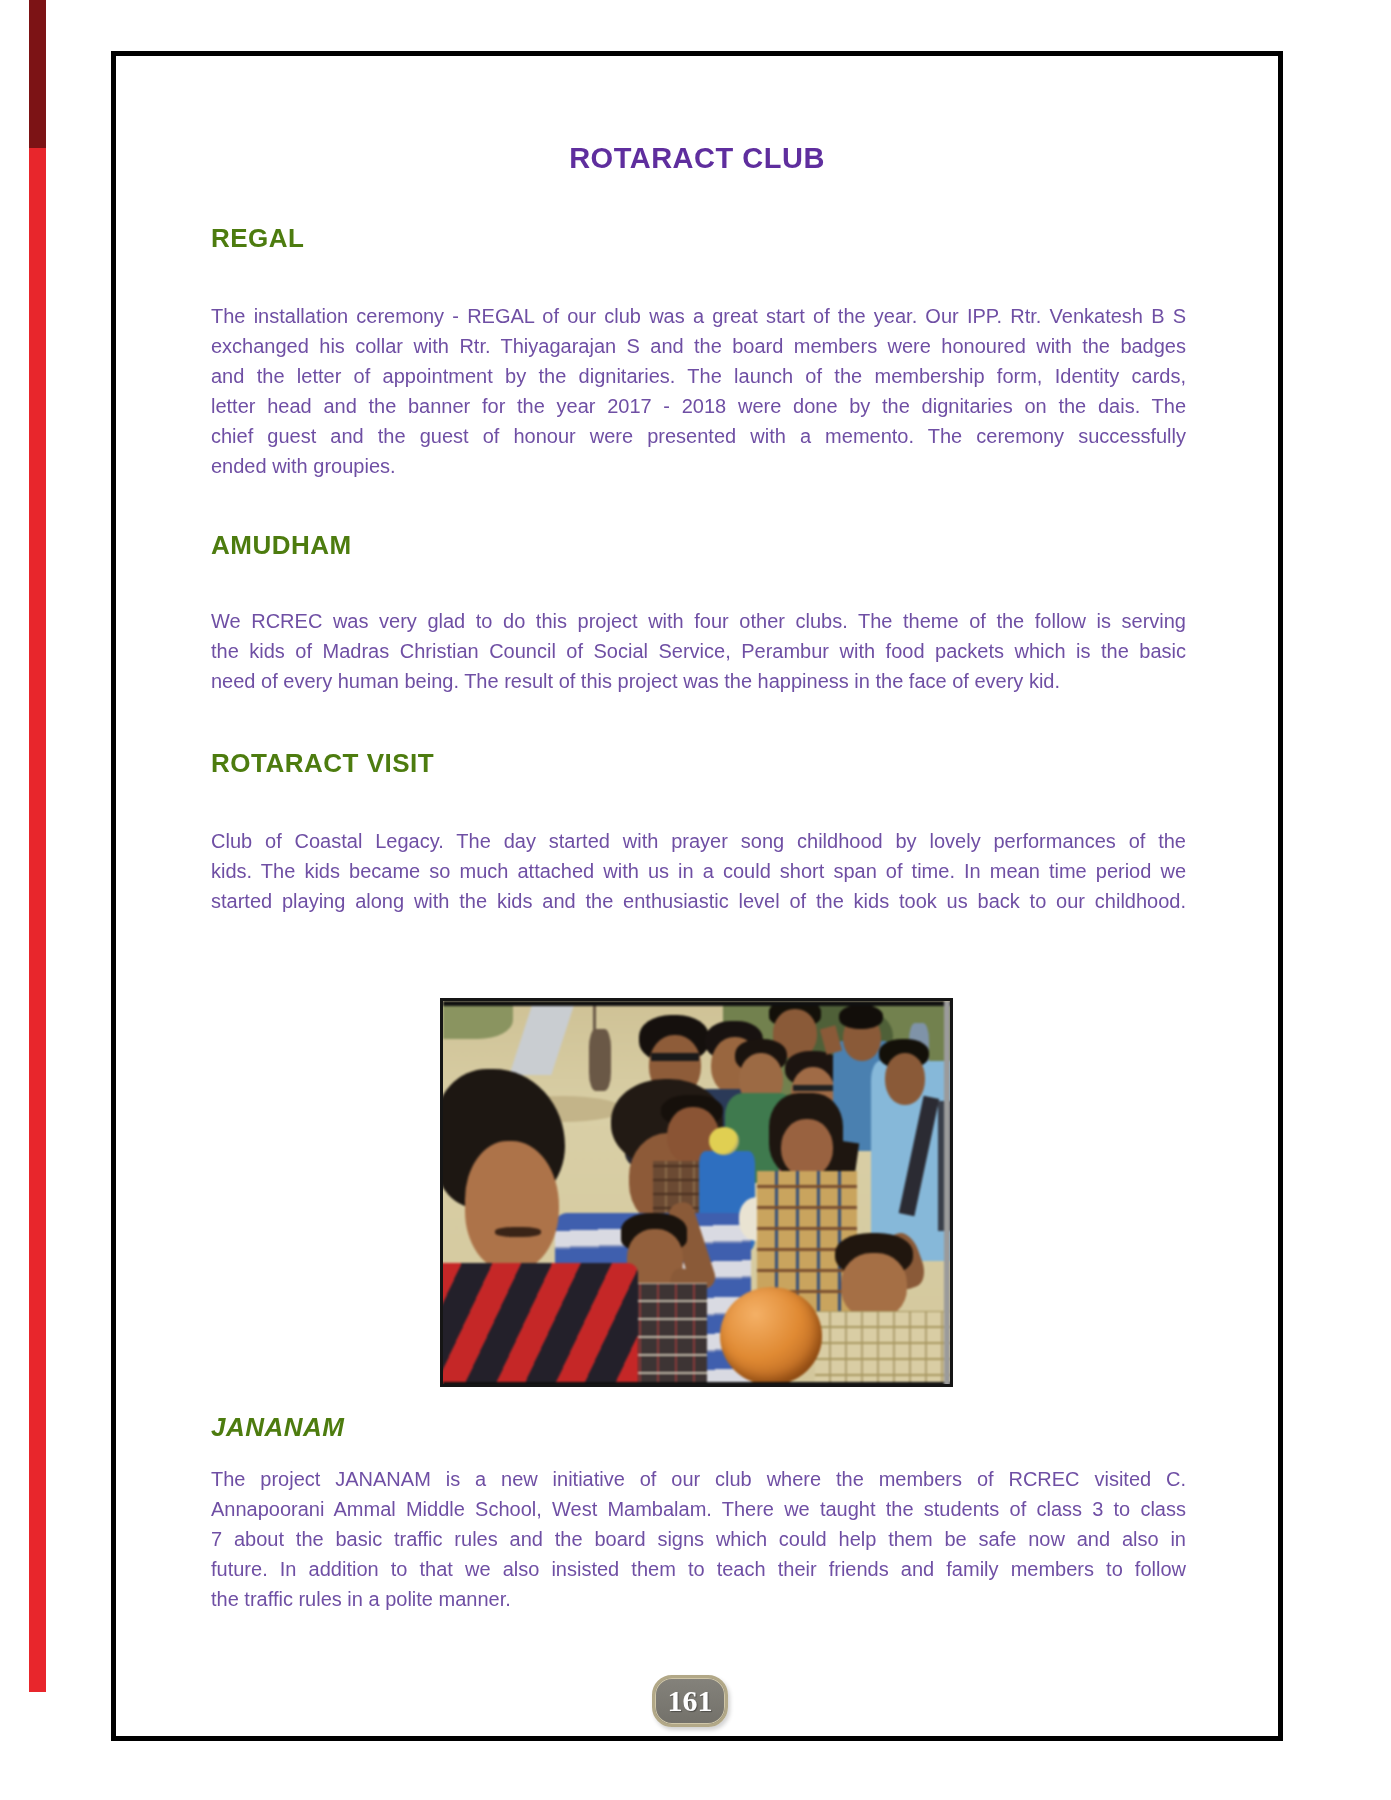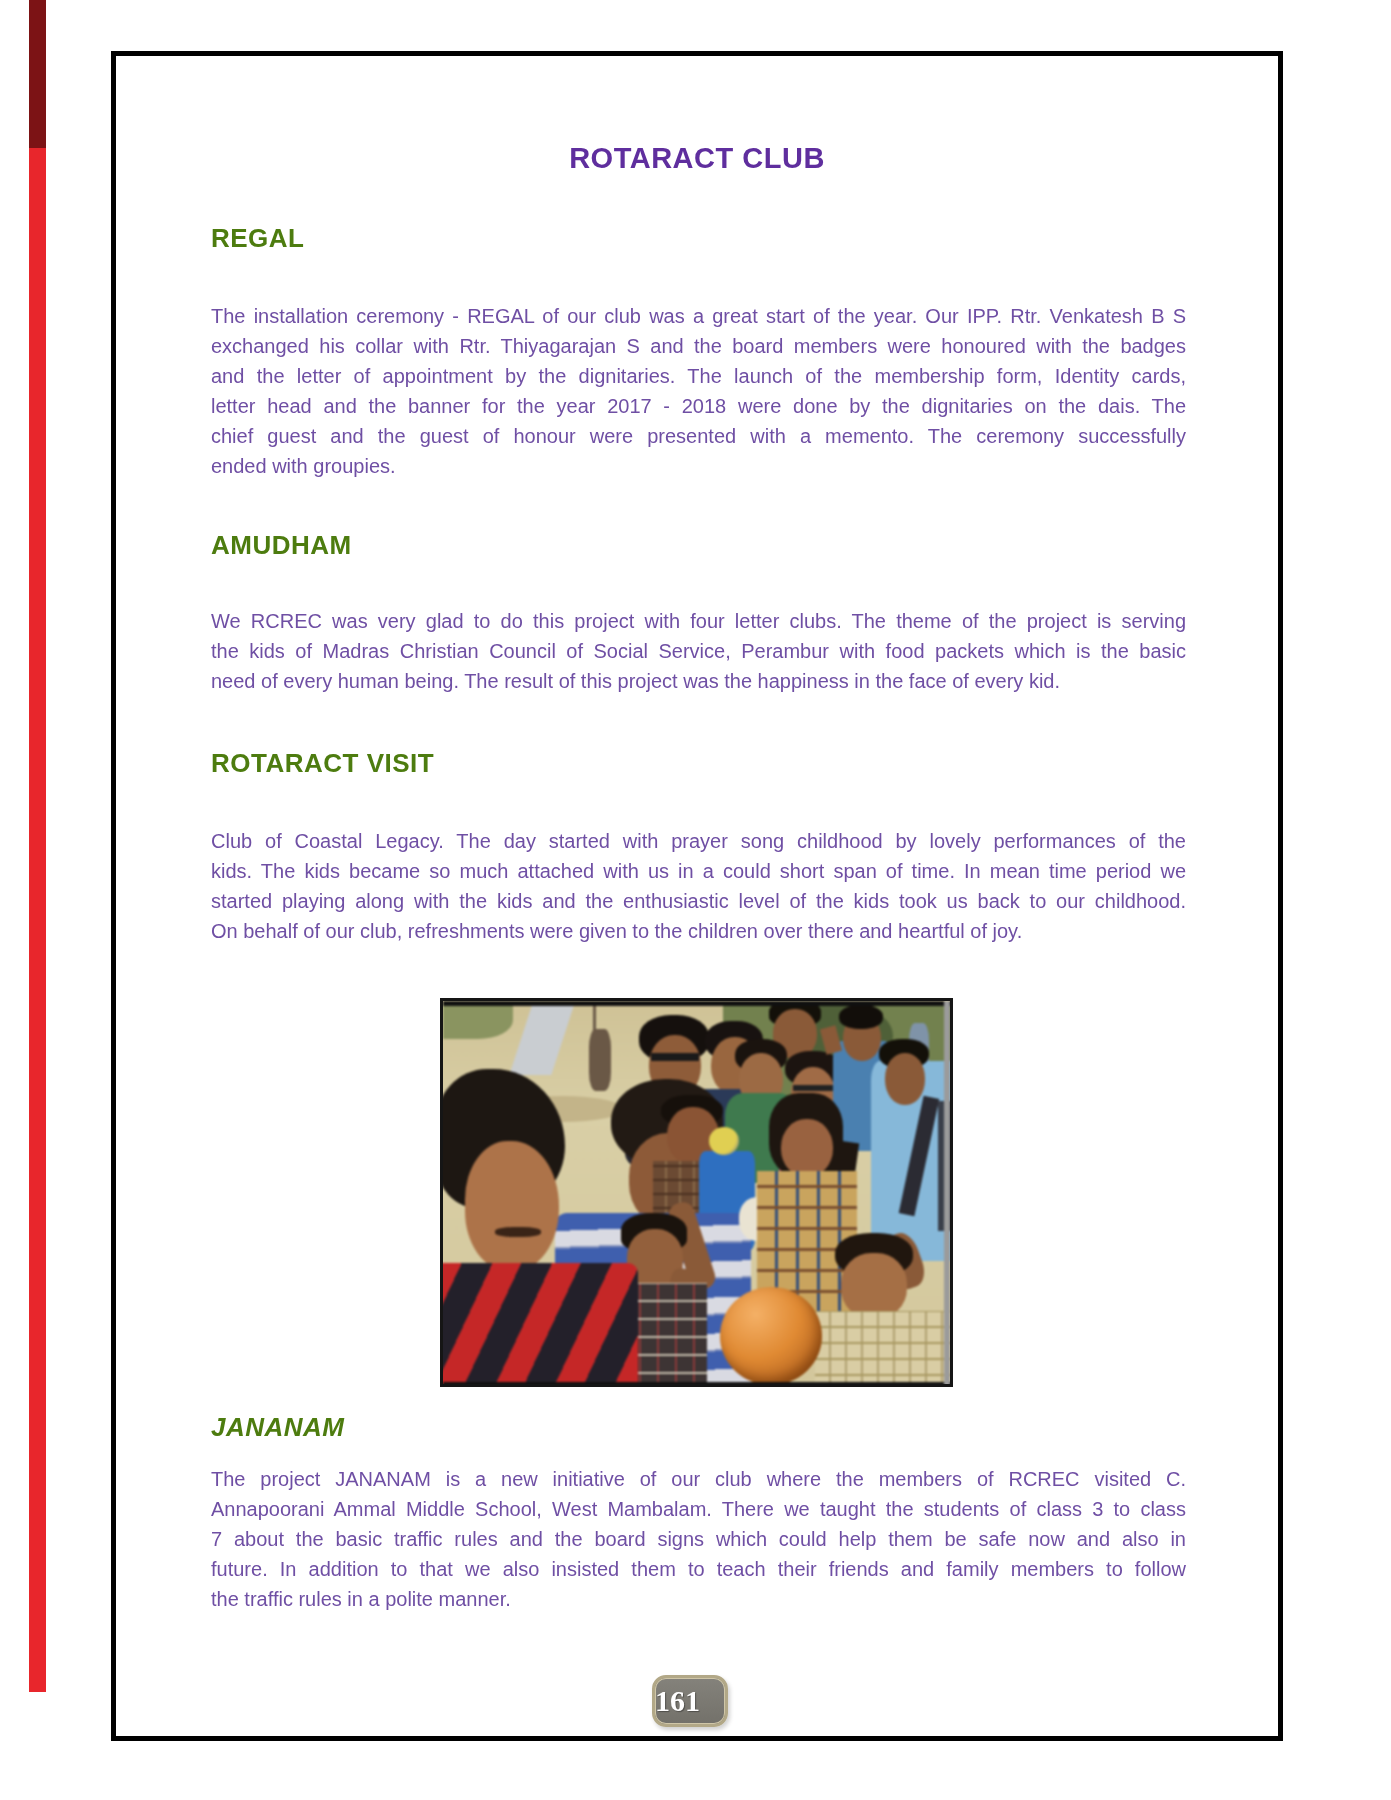--- a/index.html
+++ b/index.html
@@ -18,25 +18,25 @@
                letter-spacing:.5px;color:#4d7c0f;line-height:30px;}
   .para{position:absolute;left:211px;width:975px;color:#6f4fa4;font-size:20px;line-height:30px;}
   .body-line{height:30px;overflow:hidden;text-align:justify;text-align-last:justify;text-justify:inter-word;}
   .body-line.last{text-align-last:left;}
   #h0{top:223px;} #p0{top:301px;}
   #h1{top:530px;} #p1{top:606px;}
   #h2{top:748px;} #p2{top:826px;}
   #h3{top:1412px;font-style:italic;} #p3{top:1464px;}
   
   .page-badge{position:absolute;left:652px;top:1675px;width:76px;height:52px;box-sizing:border-box;
-              border:3px solid #b2a887;border-radius:14px;
+              border:3px solid #b2a887;border-radius:20px;
               background:linear-gradient(180deg,#84827b,#73716a);
               box-shadow:inset 0 0 0 1px #cfc6a8, 2px 3px 4px rgba(0,0,0,.18);
               color:#fff;font-family:"Liberation Serif",serif;font-weight:bold;font-size:30px;
-              line-height:46px;text-shadow:1px 1px 1px rgba(0,0,0,.35);}
+              text-align:center;line-height:46px;text-shadow:1px 1px 1px rgba(0,0,0,.35);}
   
   .photo{position:absolute;left:440px;top:998px;width:513px;height:389px;box-sizing:border-box;
          background:#d6cba2;border:3px solid #151515;overflow:hidden;}
   .photo-art{position:absolute;left:0;top:0;right:0;bottom:0;filter:blur(1.1px);}
   .photo-art div{position:absolute;}
   .p-bg{left:0;top:0;width:513px;height:389px;background:linear-gradient(180deg,#cfc296,#d9cfa6 30%,#d3c79c);}
   .p-fol1{left:280px;top:0;width:233px;height:115px;background:#72814e;border-radius:0 0 0 60%;}
   .p-fol2{left:330px;top:0;width:120px;height:70px;background:#4f6038;border-radius:50%;}
   .p-fol3{left:0;top:0;width:70px;height:38px;background:#8a9460;border-radius:0 0 50% 0;}
   .p-slide{left:78px;top:2px;width:42px;height:72px;background:#c9cdd1;transform:skewX(-18deg);}
@@ -132,31 +132,30 @@
       <div class="body-line">The installation ceremony - REGAL of our club was a great start of the year. Our IPP. Rtr. Venkatesh B S</div>
       <div class="body-line">exchanged his collar with Rtr. Thiyagarajan S and the board members were honoured with the badges</div>
       <div class="body-line">and the letter of appointment by the dignitaries. The launch of the membership form, Identity cards,</div>
       <div class="body-line">letter head and the banner for the year 2017 - 2018 were done by the dignitaries on the dais. The</div>
       <div class="body-line">chief guest and the guest of honour were presented with a memento. The ceremony successfully</div>
       <div class="body-line last">ended with groupies.</div>
     </div>
 
   <div class="sec-heading" id="h1">AMUDHAM</div>
   <div class="para" id="p1">
-      <div class="body-line">We RCREC was very glad to do this project with four letter clubs. The theme of the project is serving</div>
+      <div class="body-line">We RCREC was very glad to do this project with four other clubs. The theme of the follow is serving</div>
       <div class="body-line">the kids of Madras Christian Council of Social Service, Perambur with food packets which is the basic</div>
       <div class="body-line last">need of every human being. The result of this project was the happiness in the face of every kid.</div>
     </div>
 
   <div class="sec-heading" id="h2">ROTARACT VISIT</div>
   <div class="para" id="p2">
       <div class="body-line">Club of Coastal Legacy. The day started with prayer song childhood by lovely performances of the</div>
       <div class="body-line">kids. The kids became so much attached with us in a could short span of time. In mean time period we</div>
       <div class="body-line">started playing along with the kids and the enthusiastic level of the kids took us back to our childhood.</div>
-      <div class="body-line last">On behalf of our club, refreshments were given to the children over there and heartful of joy.</div>
     </div>
 
   <div class="photo">
     <div class="photo-art">
       <div class="p-bg"></div>
       <div class="p-fol1"></div>
       <div class="p-fol2"></div>
       <div class="p-fol3"></div>
       <div class="p-slide"></div>
       <div class="p-pole"></div>

